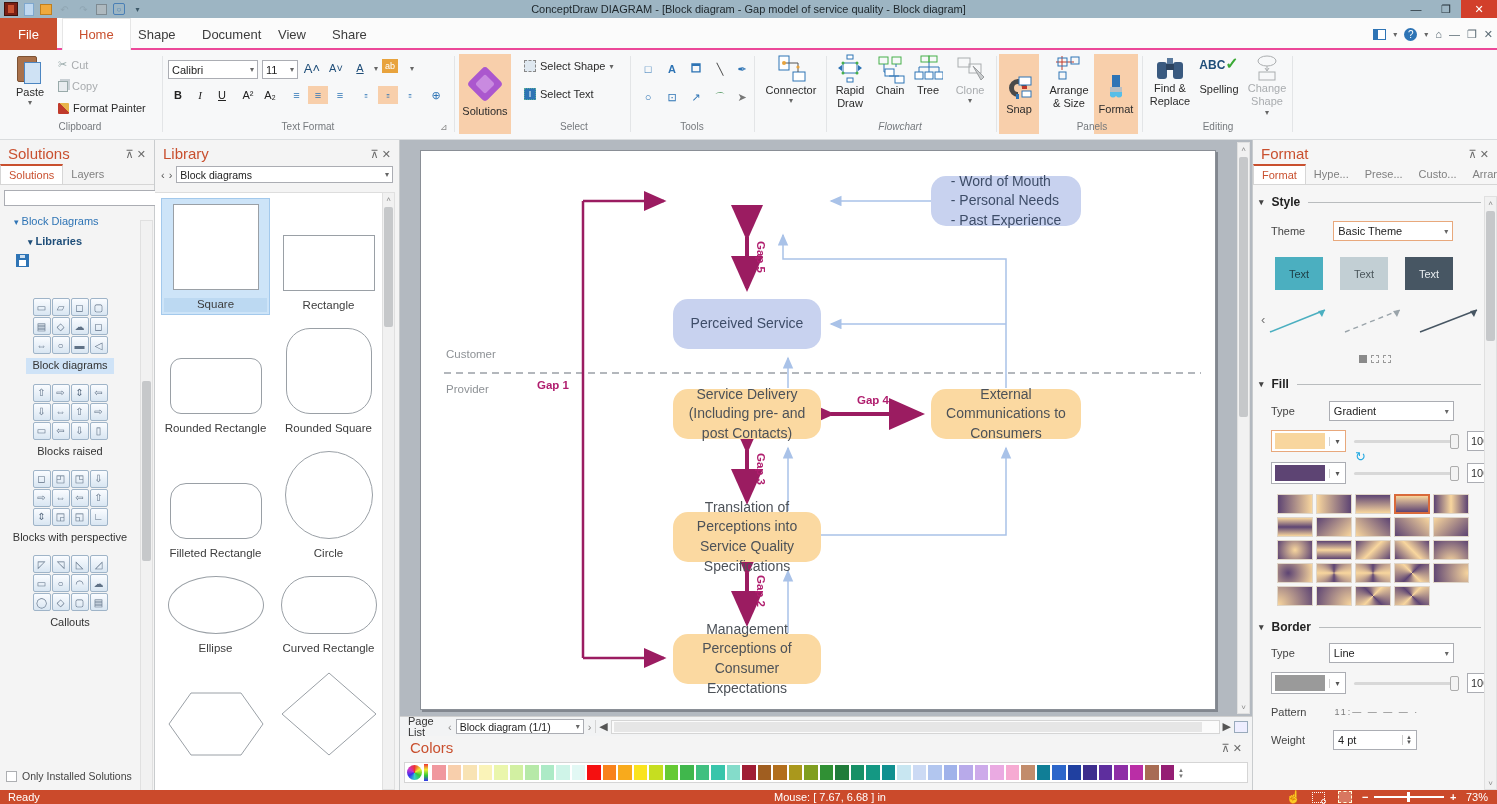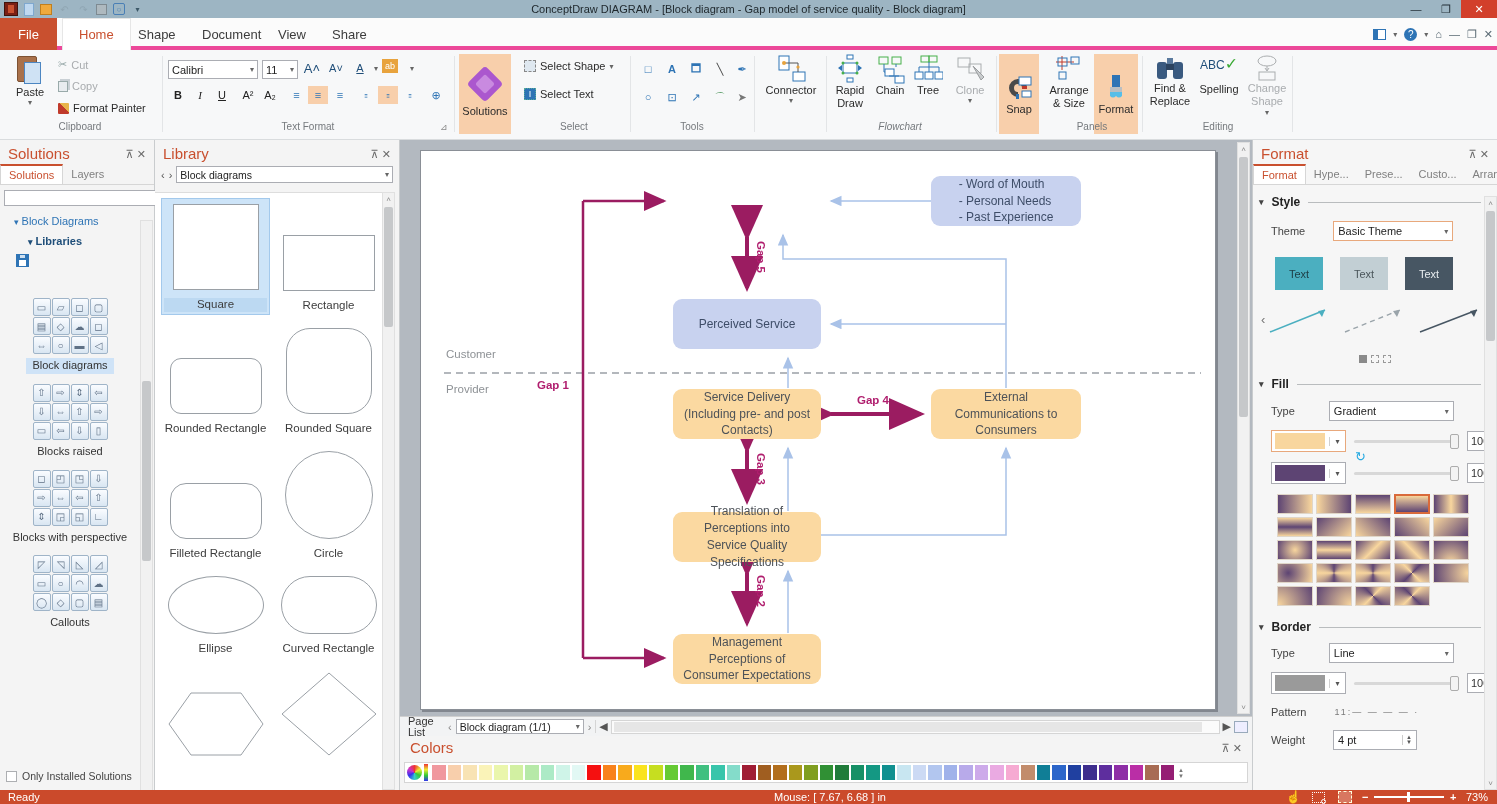--- a/index.html
+++ b/index.html
@@ -9,21 +9,21 @@
   .abs{position:absolute;}
   
   #titlebar{position:absolute;left:0;top:0;width:1497px;height:18px;background:#9DB5C3;
             display:flex;align-items:center;}
   #titlebar .qat{display:flex;align-items:center;gap:6px;padding-left:4px;}
   .qicon{width:13px;height:13px;display:inline-flex;align-items:center;justify-content:center;font-size:10px;}
   #title-text{position:absolute;left:0;right:0;text-align:center;font-size:11px;color:#20292e;}
   .wbtn{width:30px;height:18px;display:flex;align-items:center;justify-content:center;color:#243038;font-size:11px;}
   #close-btn{width:36px;background:#D23F2B;color:#fff;}
   
-  #tabrow{position:absolute;left:0;top:18px;width:1497px;height:32px;background:#FBFBFB;border-bottom:4px solid #ec4899;}
+  #tabrow{position:absolute;left:0;top:18px;width:1497px;height:32px;background:#FBFBFB;border-bottom:2px solid #ec4899;}
   #file-tab{position:absolute;left:0;top:0;width:57px;height:32px;background:#C9502F;color:#fff;
             display:flex;align-items:center;justify-content:center;font-size:13px;}
   .mtab{position:absolute;top:0;height:32px;display:flex;align-items:center;justify-content:center;
         font-size:13px;color:#3c3c3c;padding:0 16px;}
   .mtab.active{color:#C9502F;background:#fff;border:1px solid #E6E6E6;border-bottom:none;}
   .tr-icons{position:absolute;right:4px;top:0;height:32px;display:flex;align-items:center;gap:7px;color:#5a6a74;font-size:11px;}
   
   #ribbon{position:absolute;left:0;top:50px;width:1497px;height:90px;background:#F7F8F9;border-bottom:1px solid #D9DCDE;}
   .rsep{position:absolute;top:6px;height:76px;width:1px;background:#E3E5E7;}
   .rgrouplabel{position:absolute;top:71px;font-size:10px;color:#75797D;text-align:center;}
@@ -75,22 +75,22 @@
   .slider-track{position:relative;height:3px;background:#D8D8D8;border-radius:2px;}
   .slider-thumb{position:absolute;top:-6px;width:9px;height:15px;background:#F3F3F3;border:1px solid #ACACAC;border-radius:2px;}
   .valbox{border:1px solid #ABADB3;background:#fff;font-size:11px;display:flex;align-items:center;padding:0 3px;height:20px;overflow:hidden;}
   #gradient-grid{display:grid;grid-template-columns:repeat(5,36px);grid-auto-rows:20px;gap:3px;}
   .gtile{border:1px solid #E0D6C8;}
   .gtile.sel{border:2px solid #D96A3B;}
   .swatchbox{border:1px solid #ABADB3;background:#fff;height:22px;display:flex;align-items:center;}
   .swatch-fill{height:16px;width:50px;margin-left:3px;}
   .swatch-dd{width:16px;text-align:center;color:#555;font-size:8px;border-left:1px solid #D0D0D0;margin-left:4px;}
   
-  .dbox{position:absolute;border-radius:9px;display:flex;align-items:center;justify-content:center;
-        text-align:center;font-size:12px;color:#3E4D68;padding:3px 10px;line-height:1.4;}
+  .dbox{position:absolute;border-radius:15px;display:flex;align-items:center;justify-content:center;
+        text-align:center;font-size:14px;color:#3E4D68;padding:3px 10px;line-height:1.4;}
   .dbox.blue{background:#C8D2EF;}
   .dbox.orange{background:#FBD9A1;color:#4d5258;}
   .gaplbl{position:absolute;color:#B01E6E;font-size:11.5px;font-weight:bold;}
   .vert{writing-mode:vertical-rl;}
   
   #pagebar{position:absolute;left:400px;top:716px;width:852px;height:20px;background:#F2F3F4;
            border-top:1px solid #CFCFCF;display:flex;align-items:center;font-size:11px;color:#333;overflow:hidden;}
   
   #colors-panel{position:absolute;left:400px;top:736px;width:852px;height:54px;background:#F4F4F4;}
   .cswatch{width:15.5px;height:17px;border:1px solid #fff;}
@@ -327,21 +327,21 @@
     <div class="rbig" style="left:1146px;width:48px;">
       <svg width="30" height="28">
         <rect x="2" y="8" width="10" height="17" rx="3" fill="#3A5A80"></rect>
         <rect x="18" y="8" width="10" height="17" rx="3" fill="#3A5A80"></rect>
         <rect x="11" y="10" width="8" height="6" fill="#2c4360"></rect>
         <rect x="12" y="4" width="6" height="6" fill="#5a7a9e"></rect>
       </svg>
       <span style="text-align:center;line-height:1.2;">Find &amp; Replace</span>
     </div>
     <div class="rbig" style="left:1196px;width:46px;">
-      <span style="font-weight:normal;color:#1F4E79;font-size:12px;">ABC<span style="color:#3BAA35;font-size:16px;">✓</span></span>
+      <span style="font-weight:bold;color:#1F4E79;font-size:12px;">ABC<span style="color:#3BAA35;font-size:16px;">✓</span></span>
       <span style="margin-top:10px;">Spelling</span>
     </div>
     <div class="rbig disabled" style="left:1244px;width:46px;">
       <svg width="28" height="28">
         <ellipse cx="14" cy="7" rx="9" ry="5" fill="none" stroke="#AAADAF"></ellipse>
         <path d="M14 12 v4 m-2 -2 l2 3 2 -3" stroke="#AAADAF" fill="none"></path>
         <rect x="6" y="18" width="16" height="8" fill="none" stroke="#AAADAF"></rect>
       </svg>
       <span style="text-align:center;line-height:1.2;">Change Shape</span>
       <span class="dd">▾</span>

